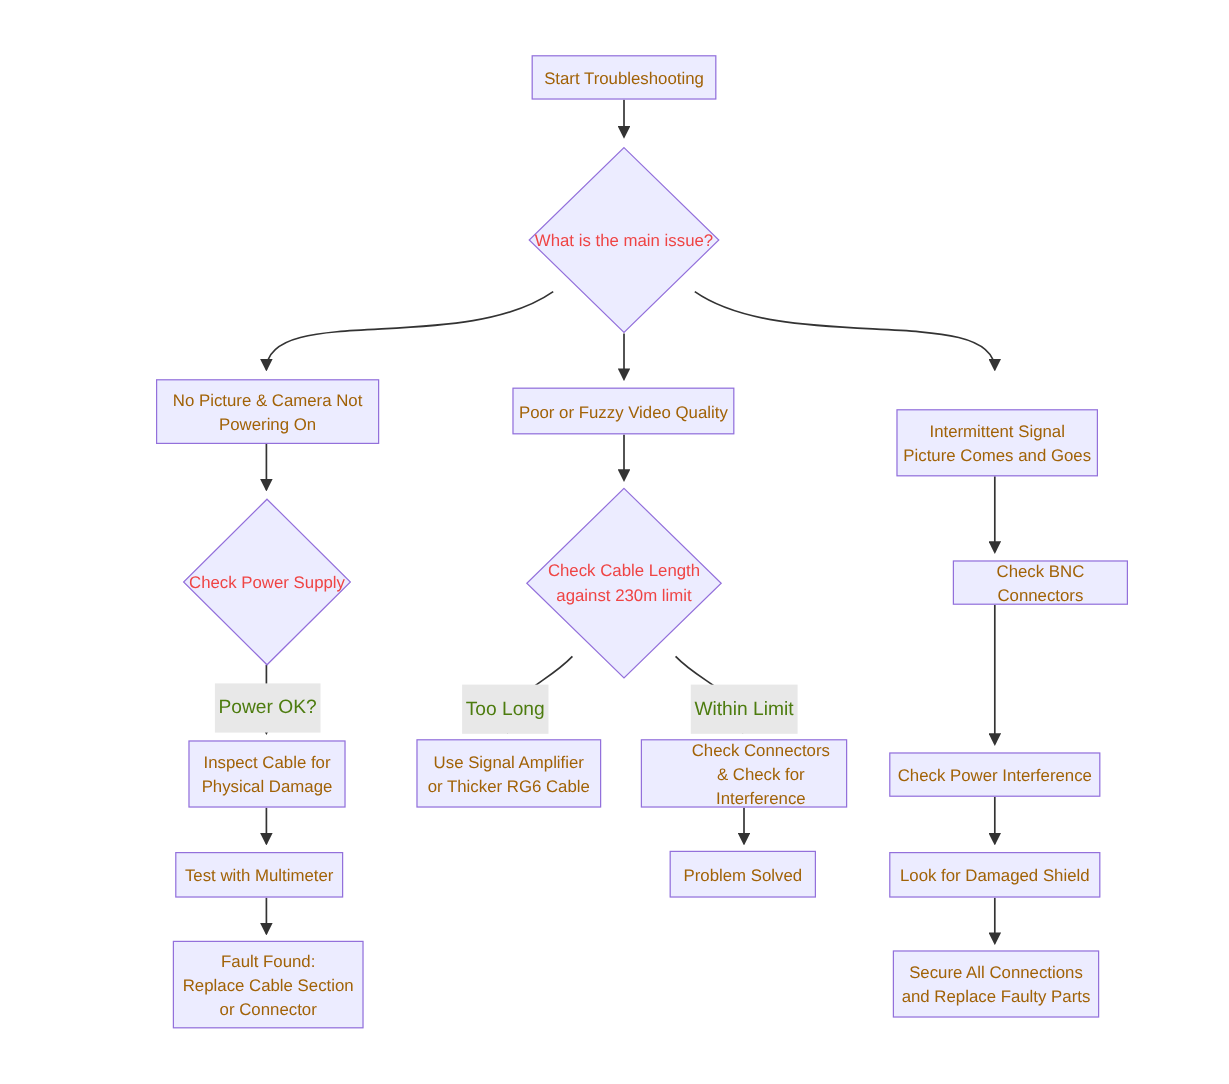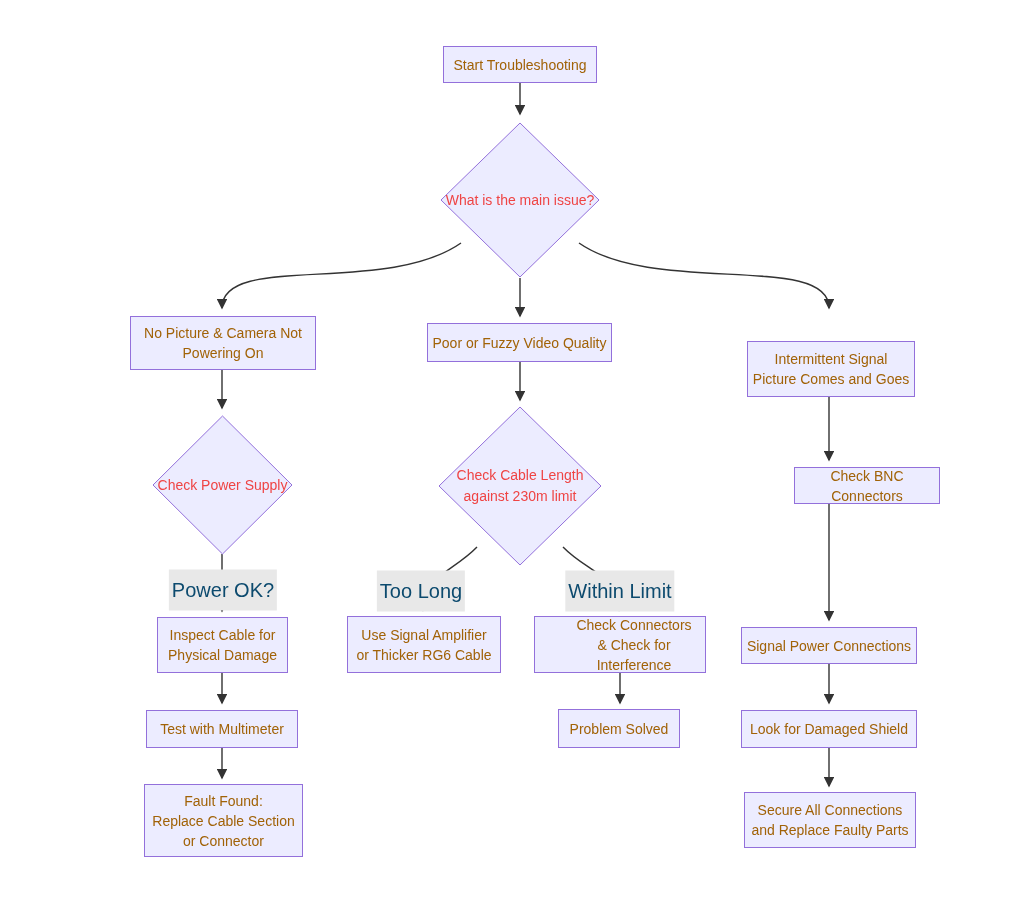--- a/index.html
+++ b/index.html
@@ -43,23 +43,23 @@
     white-space: pre-line;
     color: #ef4444;
   }
   .diamond svg { position: absolute; left: 0; top: 0; width: 100%; height: 100%; }
   .diamond .diamond-label { position: relative; z-index: 1; }
   .edge-label {
     position: absolute;
     transform: translate(-50%, -50%);
     background: #e8e8e8;
     padding: 12px 3px;
-    font-size: 20px;
+    font-size: 16px;
     line-height: 17px;
-    color: #0c4a6e;
+    color: #4d7c0f;
     white-space: nowrap;
     z-index: 2;
   }
 </style>
 </head>
 <body>
 
 <div id="canvas">
 
   <svg id="edge-layer" width="1024" height="903" viewBox="0 0 1024 903">
@@ -87,31 +87,31 @@
   </svg>
 
   <div class="node" style="left:443px; top:46px; width:154px; height:37px;">Start Troubleshooting</div>
   <div class="node" style="left:130px; top:316px; width:186px; height:54px;">No Picture &amp; Camera Not
 Powering On</div>
   <div class="node" style="left:427px; top:323px; width:185px; height:39px;">Poor or Fuzzy Video Quality</div>
   <div class="node" style="left:747px; top:315px; width:168px; height:56px;margin-top:26px;">Intermittent Signal
 Picture Comes and Goes</div>
   <div class="node" style="left:157px; top:617px; width:131px; height:56px;">Inspect Cable for
 Physical Damage</div>
-  <div class="node" style="left:146px; top:710px; width:152px; height:38px;">Test with Multimeter</div>
+  <div class="node" style="left:146px; top:710px; width:140px; height:38px;">Test with Multimeter</div>
   <div class="node" style="left:144px; top:784px; width:159px; height:73px;">Fault Found:
 Replace Cable Section
 or Connector</div>
   <div class="node" style="left:347px; top:616px; width:154px; height:57px;">Use Signal Amplifier
 or Thicker RG6 Cable</div>
   <div class="node" style="left:534px; top:616px; width:172px; height:57px;padding-left:28px;">Check Connectors
 &amp; Check for Interference</div>
   <div class="node" style="left:558px; top:709px; width:122px; height:39px;">Problem Solved</div>
   <div class="node" style="left:794px; top:467px; width:146px; height:37px;">Check BNC Connectors</div>
-  <div class="node" style="left:741px; top:627px; width:176px; height:37px;">Signal Power Connections</div>
+  <div class="node" style="left:741px; top:627px; width:176px; height:37px;">Check Power Interference</div>
   <div class="node" style="left:741px; top:710px; width:176px; height:38px;">Look for Damaged Shield</div>
   <div class="node" style="left:744px; top:792px; width:172px; height:56px;">Secure All Connections
 and Replace Faulty Parts</div>
 
   <div class="diamond" style="left:440px; top:122px; width:160px; height:156px;">
     <svg viewBox="0 0 160 156" preserveAspectRatio="none">
       <polygon points="80,1 159,78 80,155 1,78" fill="#ECECFF" stroke="#9370DB" stroke-width="1"></polygon>
     </svg>
     <div class="diamond-label">What is the main issue?</div>
   </div>

